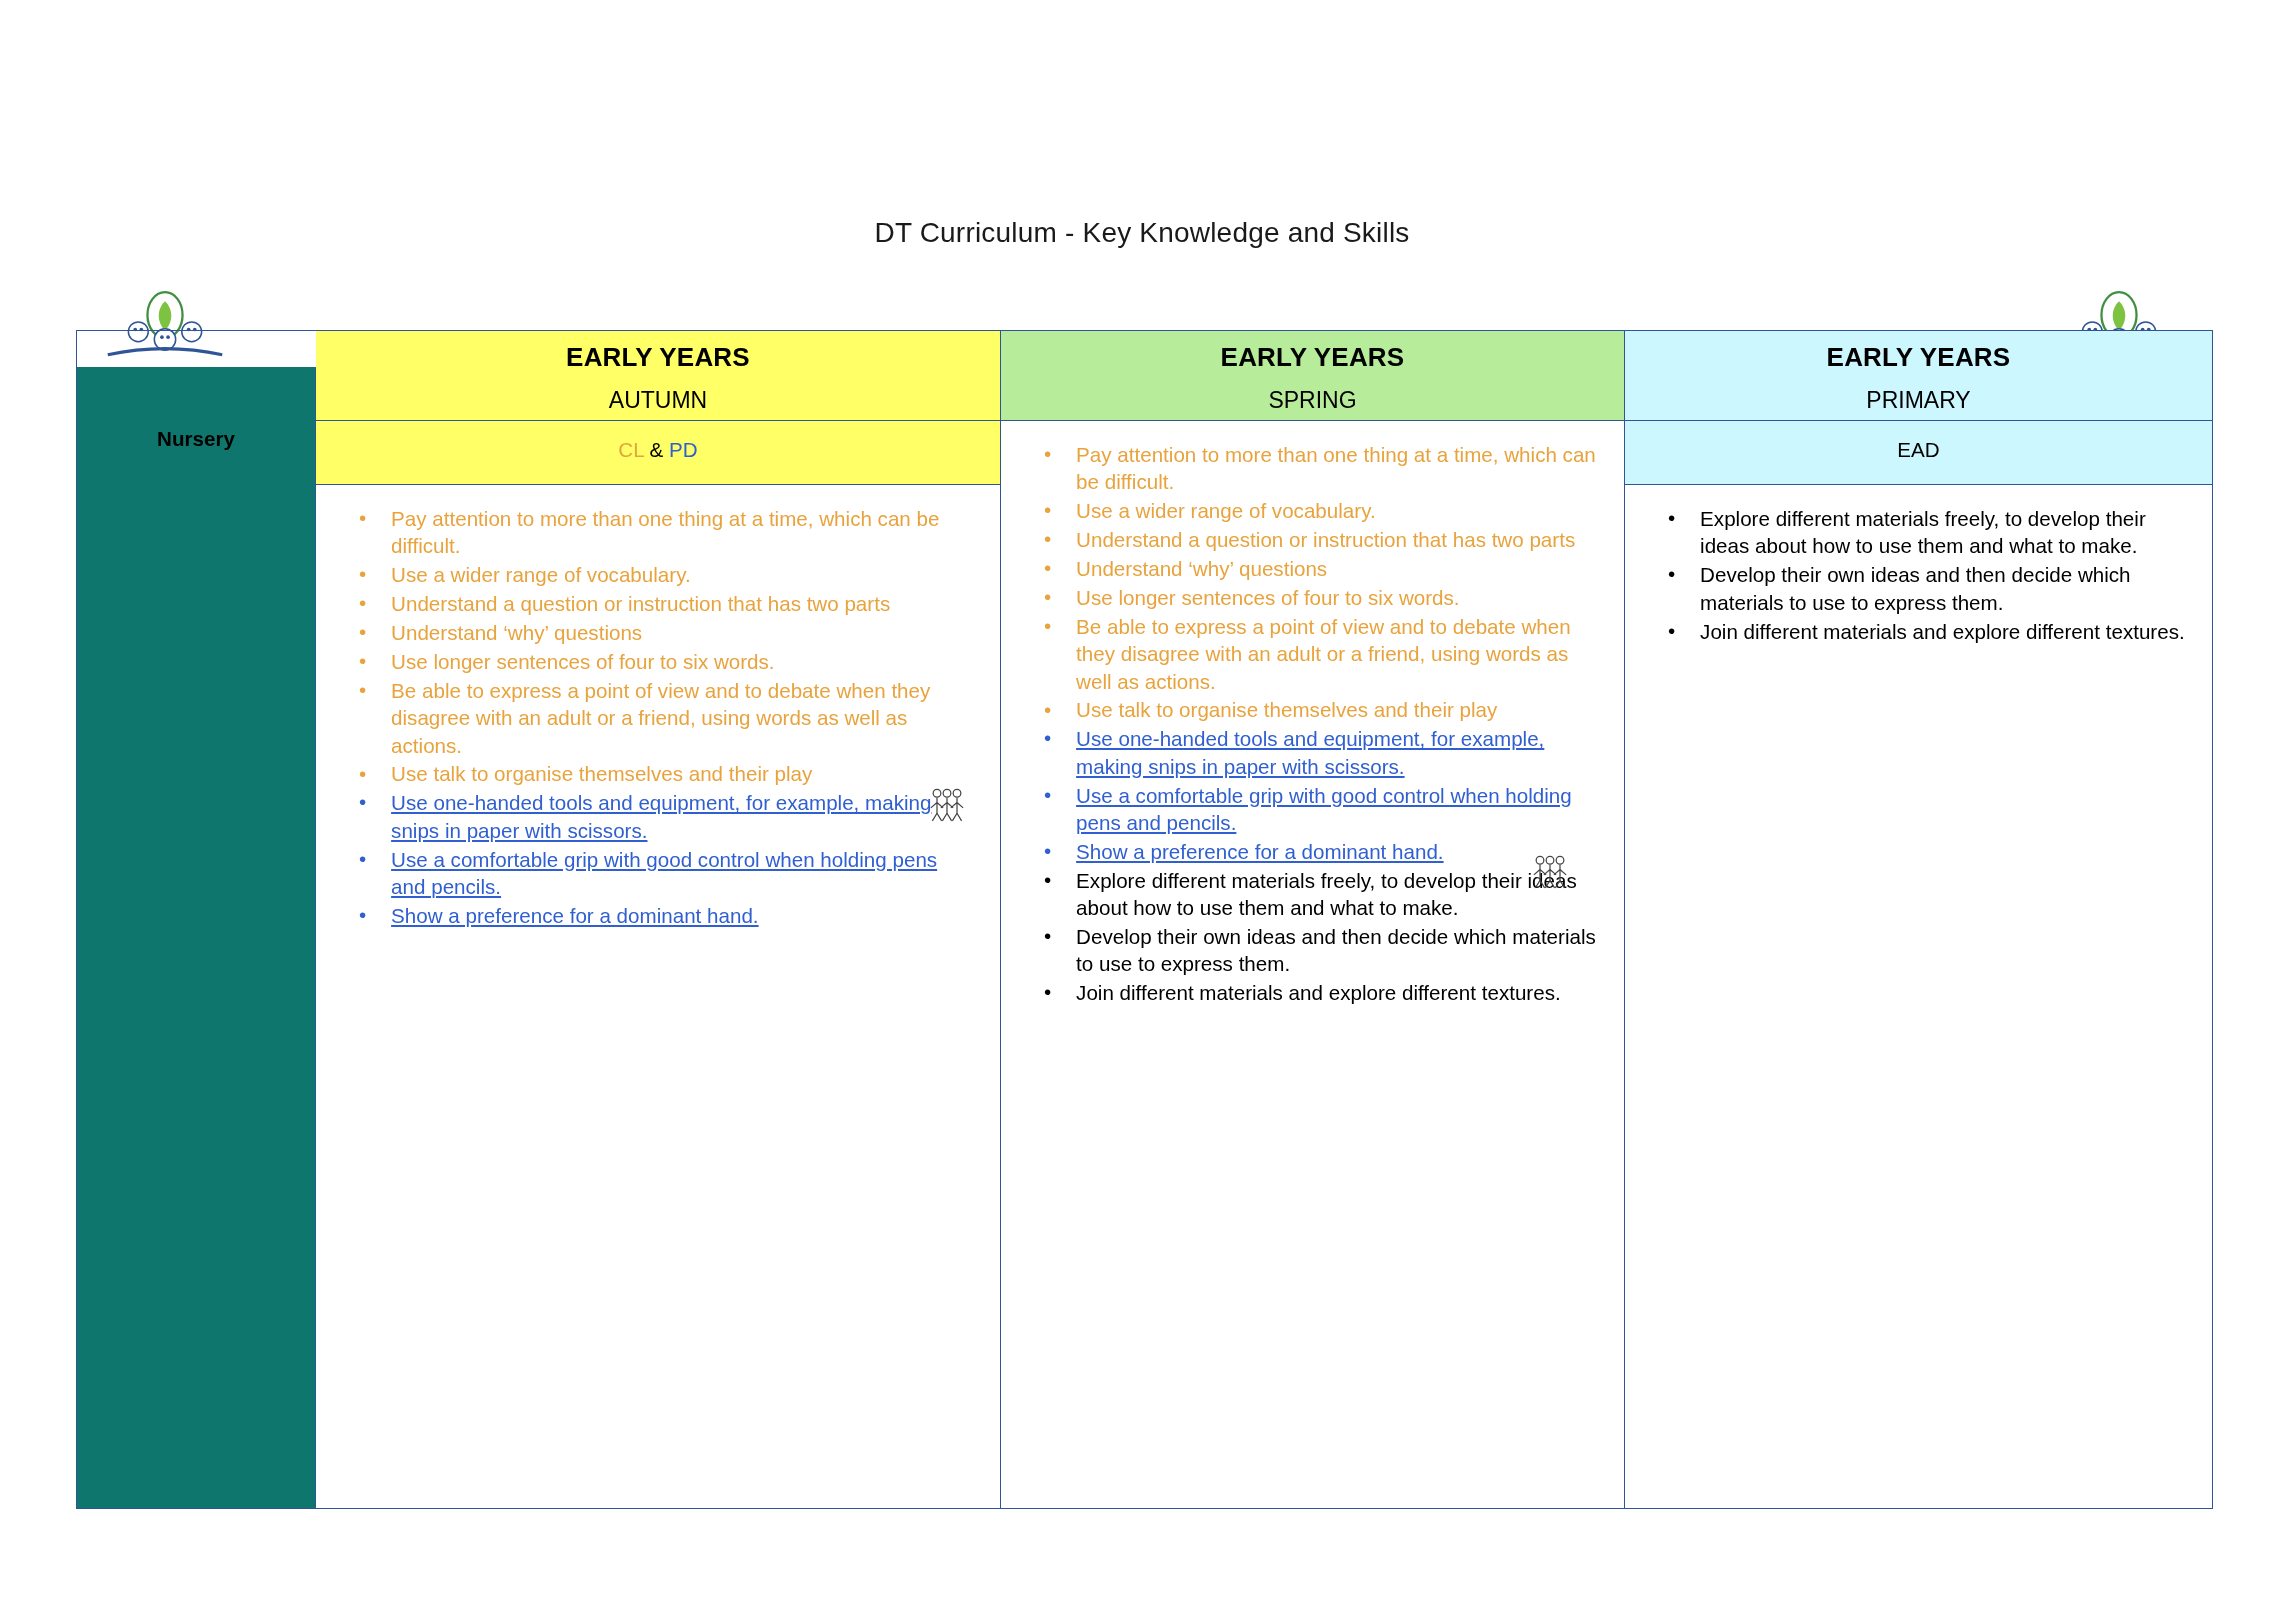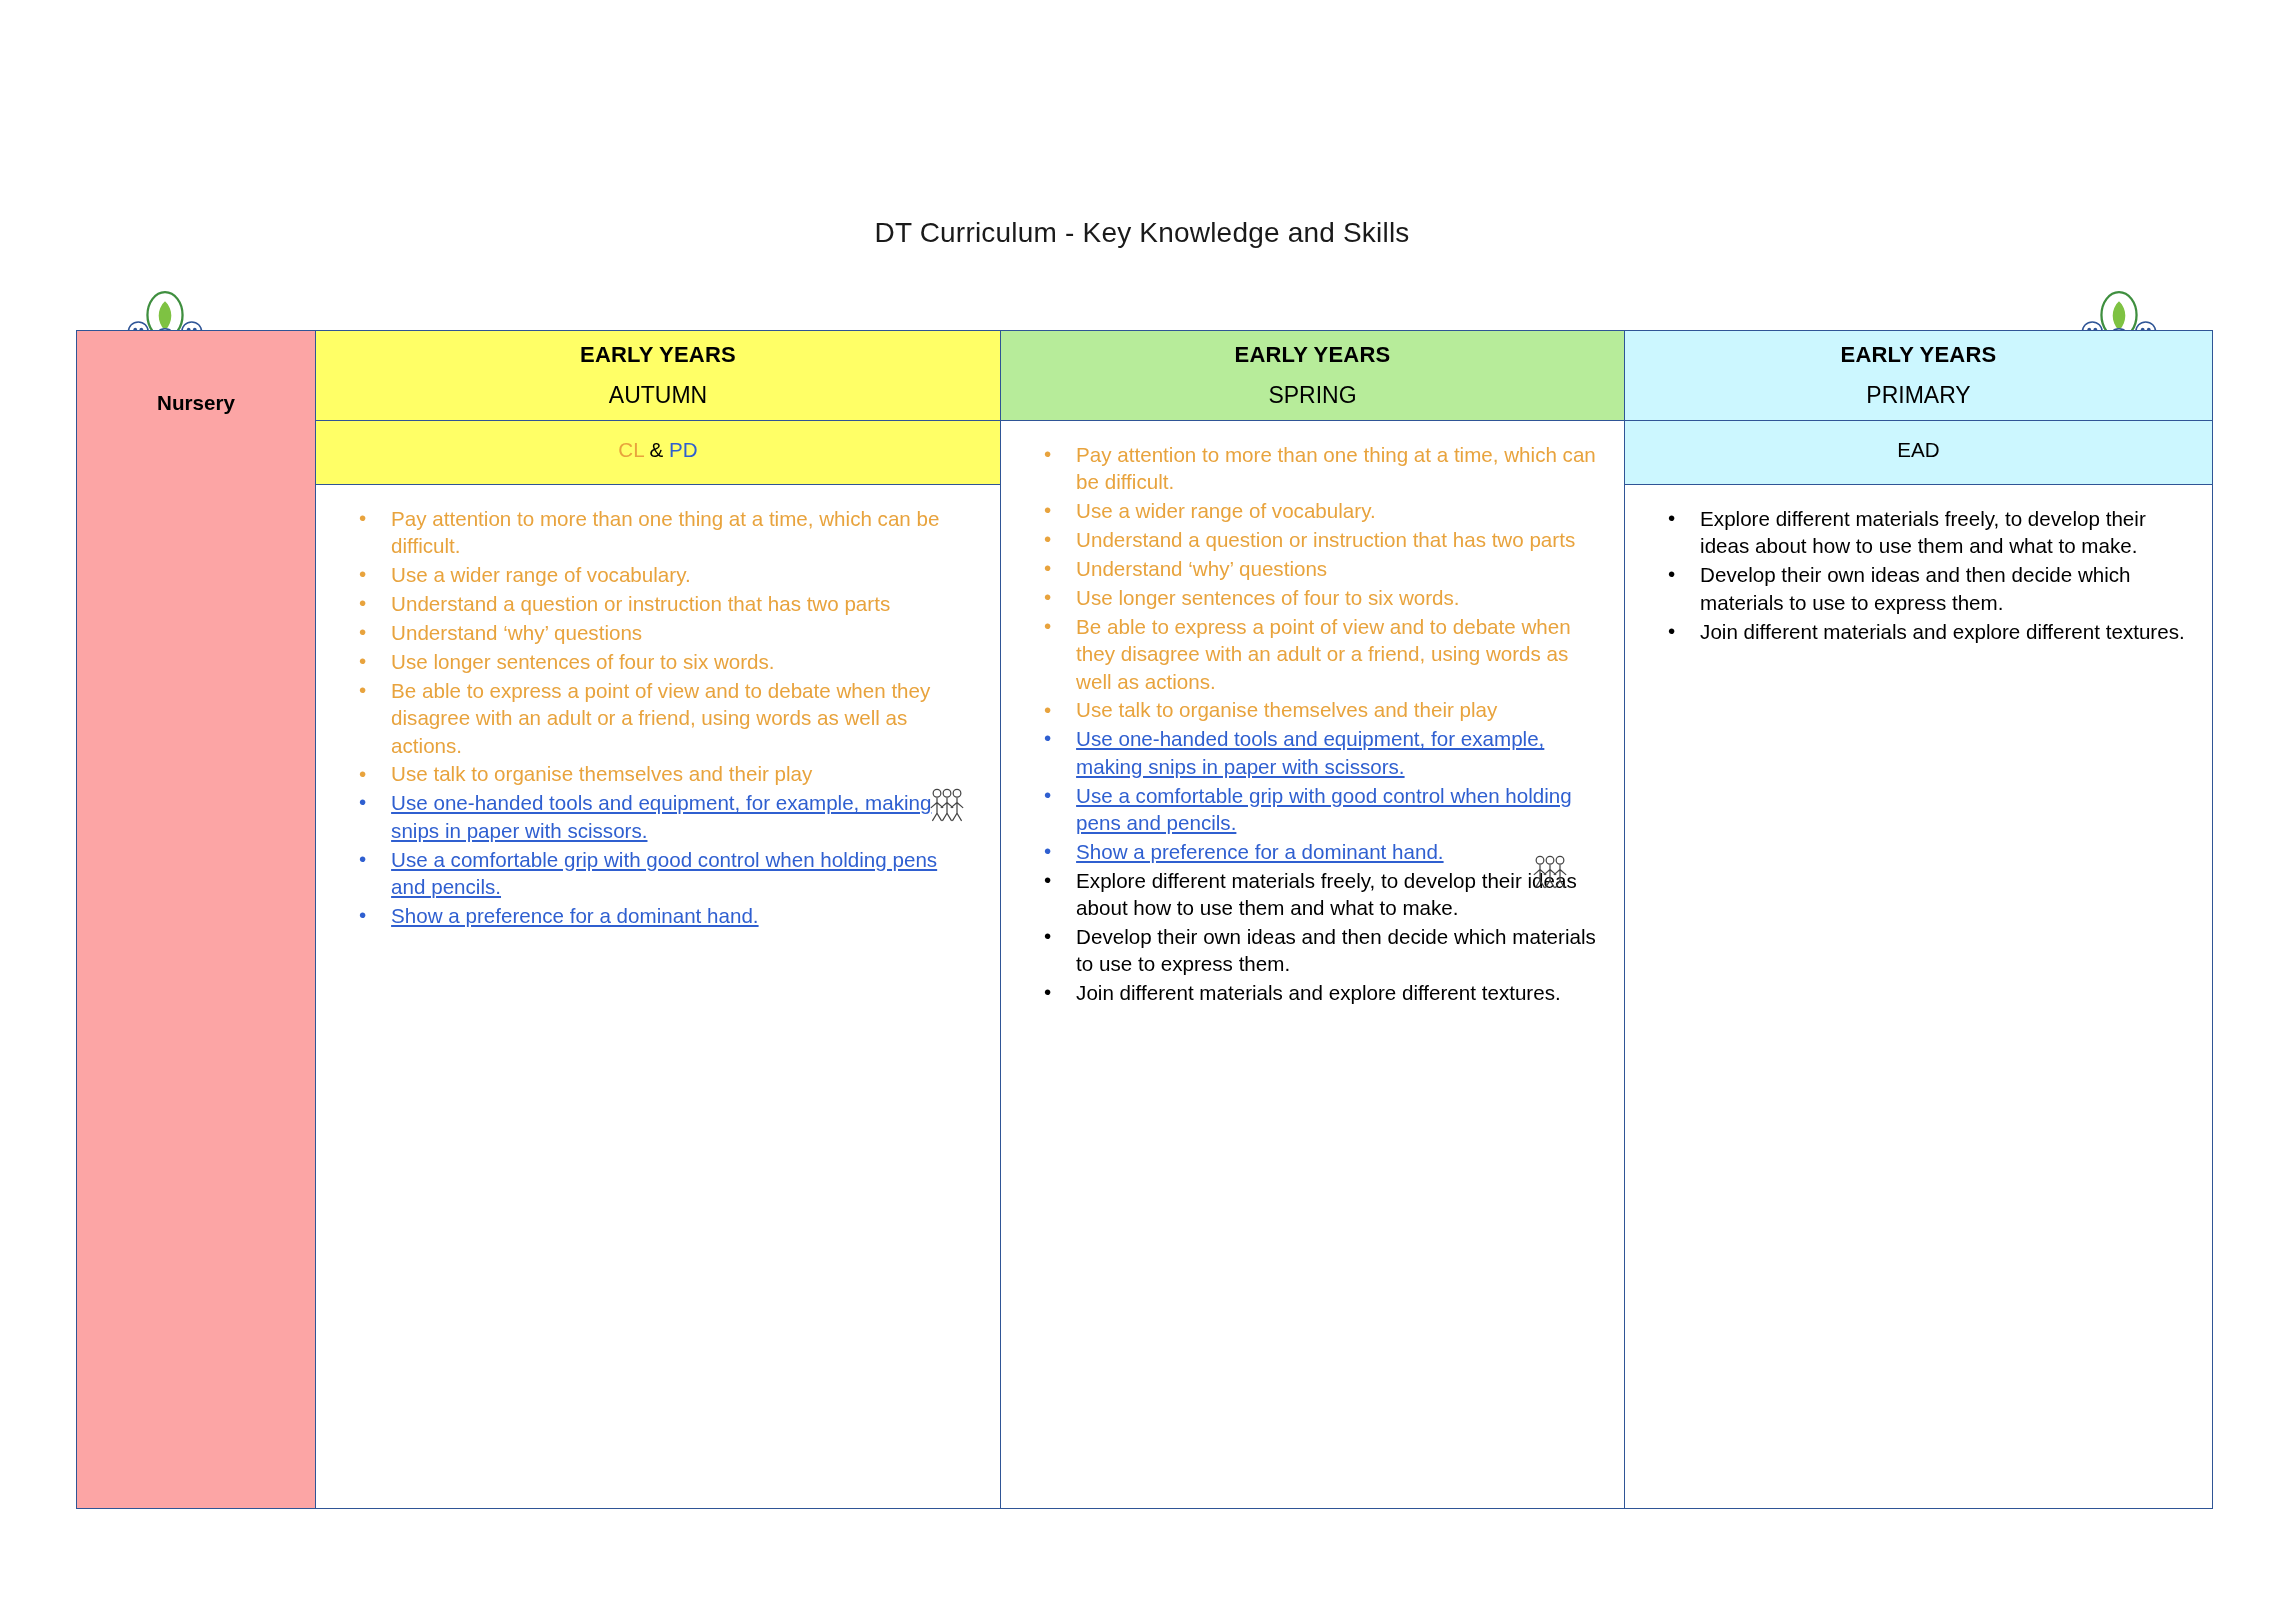--- a/index.html
+++ b/index.html
@@ -87,25 +87,26 @@
     left: 76px;
     top: 330px;
     width: 2137px;
     border: 1.5px solid #2f5596;
     box-sizing: border-box;
     display: flex;
     align-items: stretch;
   }
   .col-year {
     width: 239px;
-    background: #fca5a5;
+    background: #0f766e;
     border-right: 1.5px solid #2f5596;
     box-sizing: border-box;
     position: relative;
     flex: 0 0 239px;
+    margin-top: 36px;
   }
   .col-year .year-label {
     position: absolute;
     top: 60px;
     left: 0;
     width: 100%;
     text-align: center;
     font-size: 20.6px;
     font-weight: bold;
     color: #000000;
@@ -122,21 +123,21 @@
   .term-col.summer { flex: 1 1 auto; }
 
   .term-head {
     border-bottom: 1.5px solid #2f5596;
     padding: 10.7px 0 12.2px 0;
     text-align: center;
     box-sizing: border-box;
     height: 90px;
   }
   .term-head .phase {
-    font-size: 22px;
+    font-size: 26px;
     font-weight: bold;
     letter-spacing: 0.2px;
   }
   .term-head .season {
     font-size: 23px;
     margin-top: 14px;
   }
   .term-strands {
     border-bottom: 1.5px solid #2f5596;
     text-align: center;

